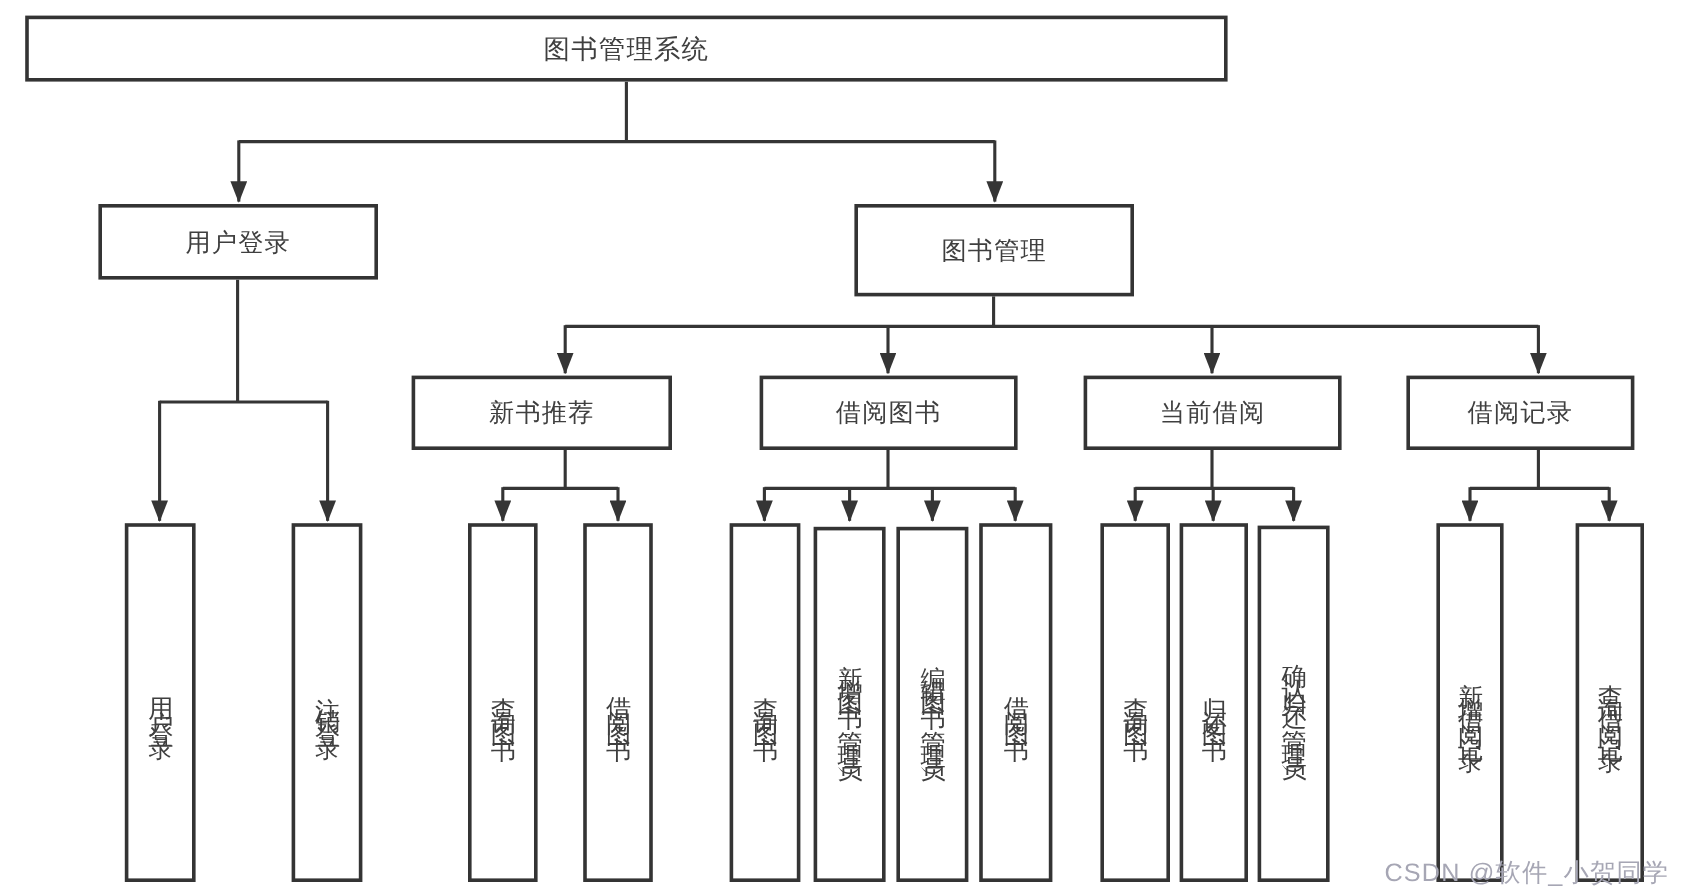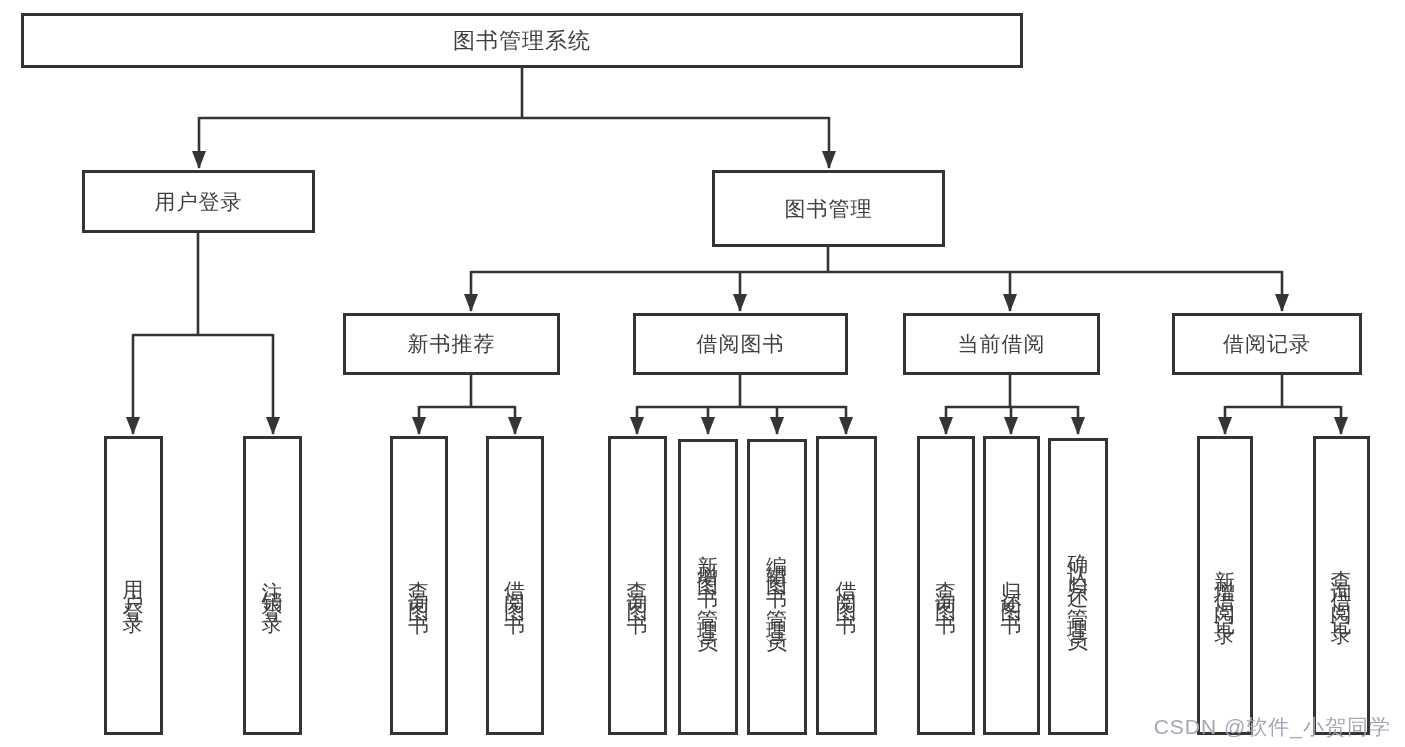--- a/index.html
+++ b/index.html
@@ -94,21 +94,21 @@
     </g>
   </svg>
 
   <div class="node root" style="left:21px;top:13px;width:1002px;height:55px;">图书管理系统</div>
 
   <div class="node" style="left:82px;top:170px;width:233px;height:63px;">用户登录</div>
   <div class="node" style="left:712px;top:170px;width:233px;height:77px;">图书管理</div>
 
   <div class="node" style="left:343px;top:313px;width:217px;height:62px;">新书推荐</div>
   <div class="node" style="left:633px;top:313px;width:215px;height:62px;">借阅图书</div>
-  <div class="node" style="left:903px;top:313px;width:197px;height:62px;">当前借阅</div>
+  <div class="node" style="left:903px;top:313px;width:215px;height:62px;">当前借阅</div>
   <div class="node" style="left:1172px;top:313px;width:190px;height:62px;">借阅记录</div>
 
   <div class="node vnode" style="left:104px;top:436px;width:59px;height:299px;">用户登录</div>
   <div class="node vnode" style="left:243px;top:436px;width:59px;height:299px;">注销登录</div>
 
   <div class="node vnode" style="left:390px;top:436px;width:58px;height:299px;">查询图书</div>
   <div class="node vnode" style="left:486px;top:436px;width:58px;height:299px;">借阅图书</div>
 
   <div class="node vnode" style="left:608px;top:436px;width:59px;height:299px;">查询图书</div>
   <div class="node vnode" style="left:678px;top:439px;width:60px;height:296px;">新增图书（管理员）</div>

